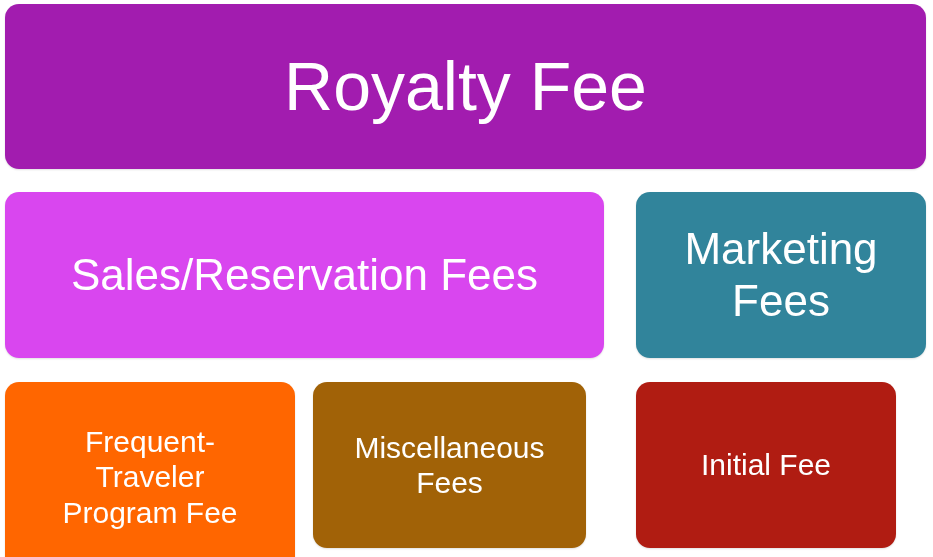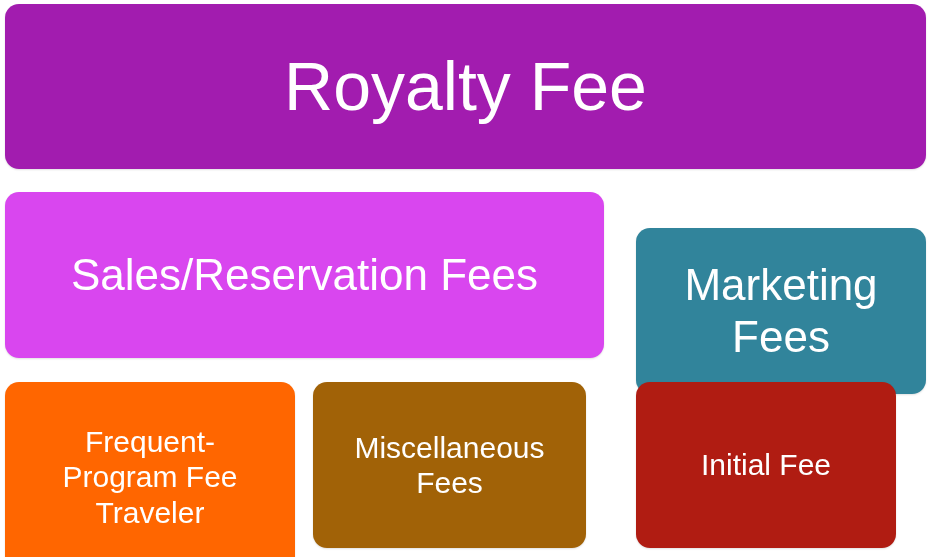--- a/index.html
+++ b/index.html
@@ -11,32 +11,32 @@
 <body>
 
 <div class="box" style="left:5px; top:4px; width:921px; height:165px; background:#a21caf;text-align:center;">
   <span style="font-size:68px;">Royalty Fee</span>
 </div>
 
 <div class="box" style="left:5px; top:192px; width:599px; height:166px; background:#d946ef;">
   <span style="font-size:44px;">Sales/Reservation Fees</span>
 </div>
 
-<div class="box" style="left:636px; top:192px; width:290px; height:166px; background:#31849B;margin-top:36px;">
+<div class="box" style="left:636px; top:192px; width:290px; height:166px; background:#31849B;">
   <div style="font-size:44px;">
     <span>Marketing</span>
     <span>Fees</span>
   </div>
 </div>
 
 <div class="box" style="left:5px; top:382px; width:290px; height:190px; background:#FF6600;">
   <div style="font-size:30px;">
     <span>Frequent-</span>
+    <span>Traveler</span>
     <span>Program Fee</span>
-    <span>Traveler</span>
   </div>
 </div>
 
 <div class="box" style="left:313px; top:382px; width:273px; height:166px; background:#a16207;">
   <div style="font-size:30px;">
     <span>Miscellaneous</span>
     <span>Fees</span>
   </div>
 </div>
 

